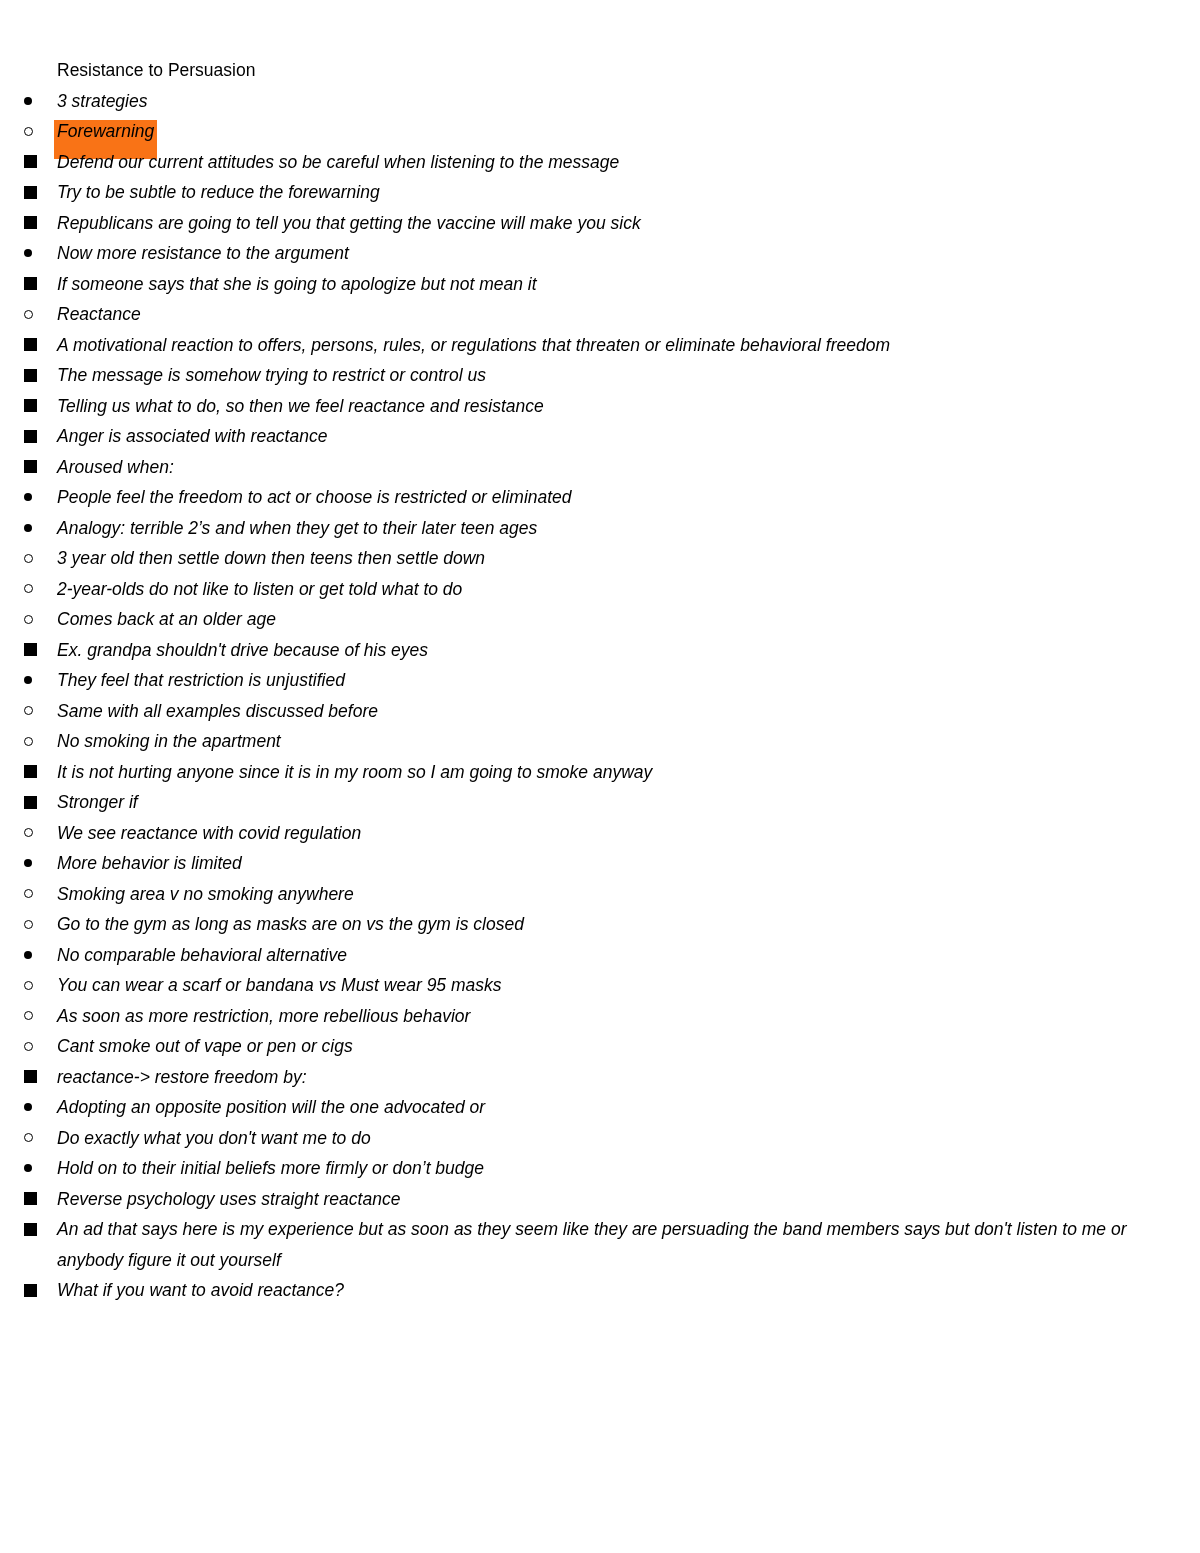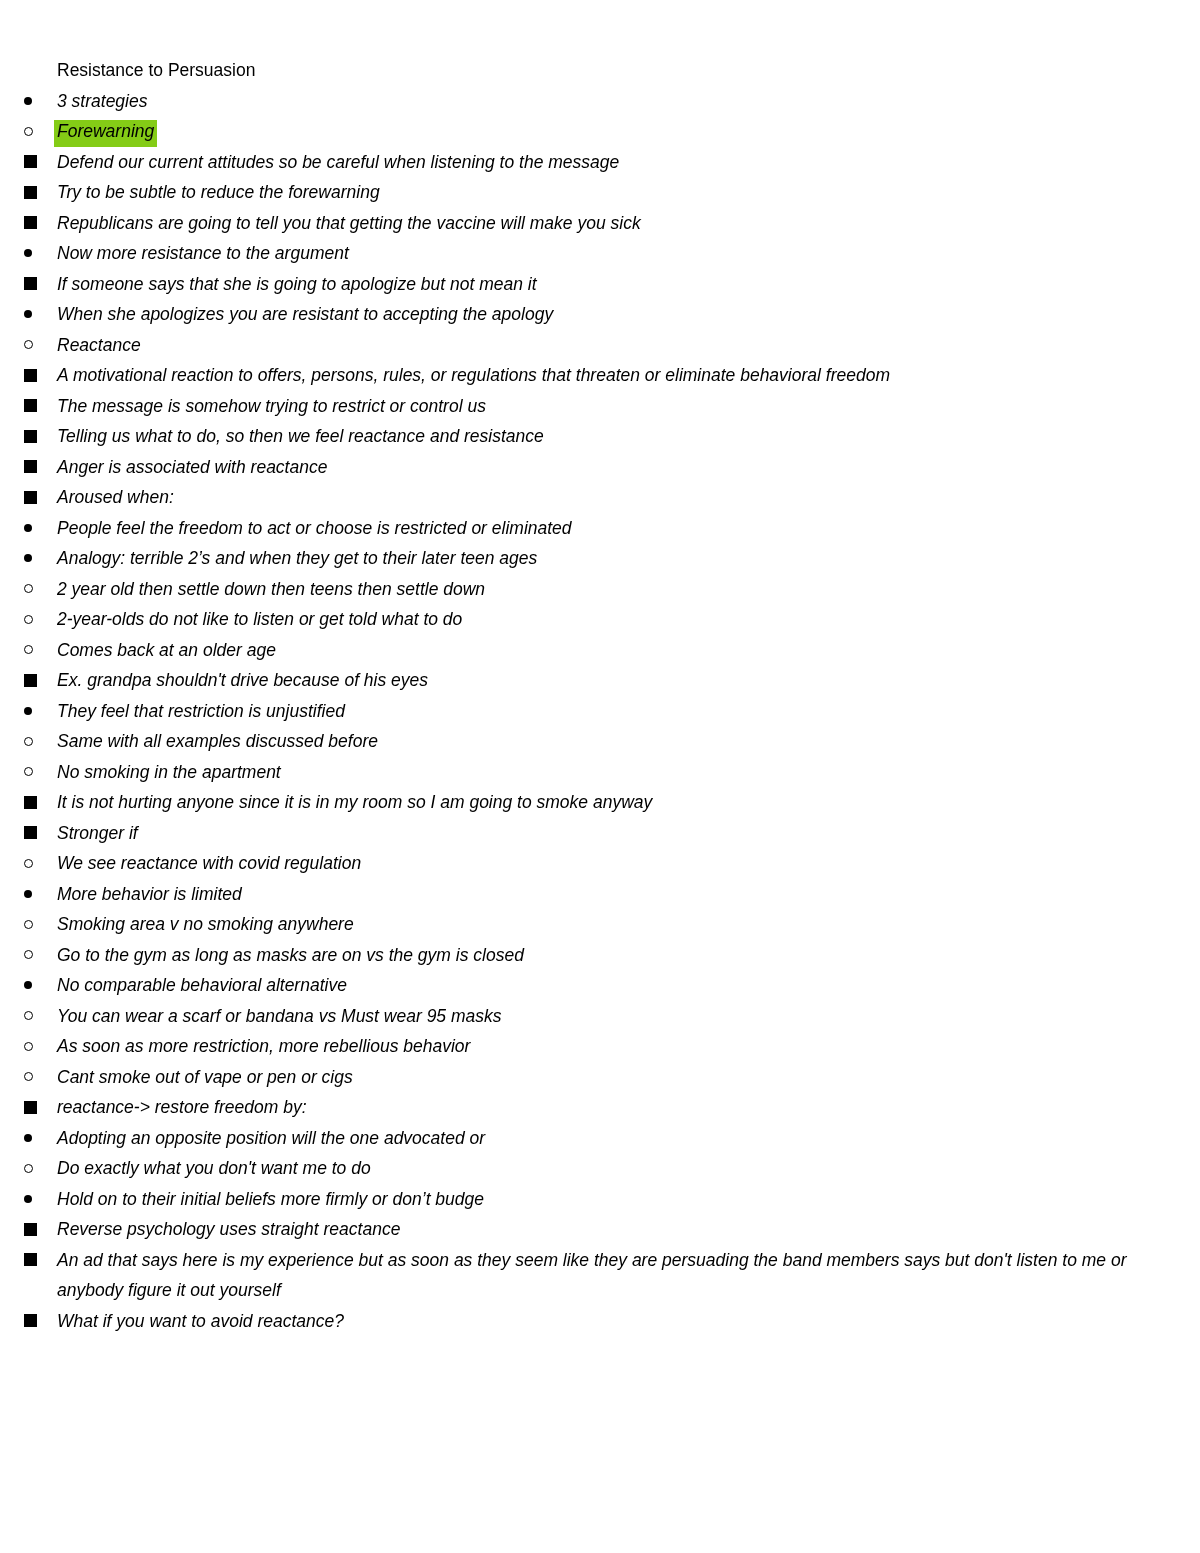--- a/index.html
+++ b/index.html
@@ -99,22 +99,22 @@
     display: inline-block;
     width: 13px; height: 13px;
     background: #000;
     vertical-align: middle;
     position: relative;
     top: -1px;
   }
 
   
   .hl {
-    background: #84cc16;
-    padding: 1px 3px 6px 3px;
+    background: #f97316;
+    padding: 1px 3px 18px 3px;
     margin: 0 -3px;
   }
 </style>
 </head>
 <body>
 
 <div id="page">
 
   <div class="doc-title">Resistance to Persuasion</div>
 
@@ -158,29 +158,20 @@
                     </div>
                     <ul></ul>
                   </li>
                 </ul>
               </li>
               <li class="lvl3">
                 <div class="node">
                   <span class="bul bul-square"></span>
                   <span class="btxt">If someone says that she is going to apologize but not mean it</span>
                 </div>
-                <ul>
-                  <li class="lvl4">
-                    <div class="node">
-                      <span class="bul bul-disc"></span>
-                      <span class="btxt">When she apologizes you are resistant to accepting the apology</span>
-                    </div>
-                    <ul></ul>
-                  </li>
-                </ul>
               </li>
             </ul>
           </li>
           <li class="lvl2">
             <div class="node">
               <span class="bul bul-circle"></span>
               <span class="btxt">Reactance</span>
             </div>
             <ul>
               <li class="lvl3">
@@ -226,21 +217,21 @@
                   </li>
                   <li class="lvl4">
                     <div class="node">
                       <span class="bul bul-disc"></span>
                       <span class="btxt">Analogy: terrible 2’s and when they get to their later teen ages</span>
                     </div>
                     <ul>
                       <li class="lvl5">
                         <div class="node">
                           <span class="bul bul-circle"></span>
-                          <span class="btxt">2 year old then settle down then teens then settle down</span>
+                          <span class="btxt">3 year old then settle down then teens then settle down</span>
                         </div>
                         <ul></ul>
                       </li>
                       <li class="lvl5">
                         <div class="node">
                           <span class="bul bul-circle"></span>
                           <span class="btxt">2-year-olds do not like to listen or get told what to do</span>
                         </div>
                         <ul></ul>
                       </li>

